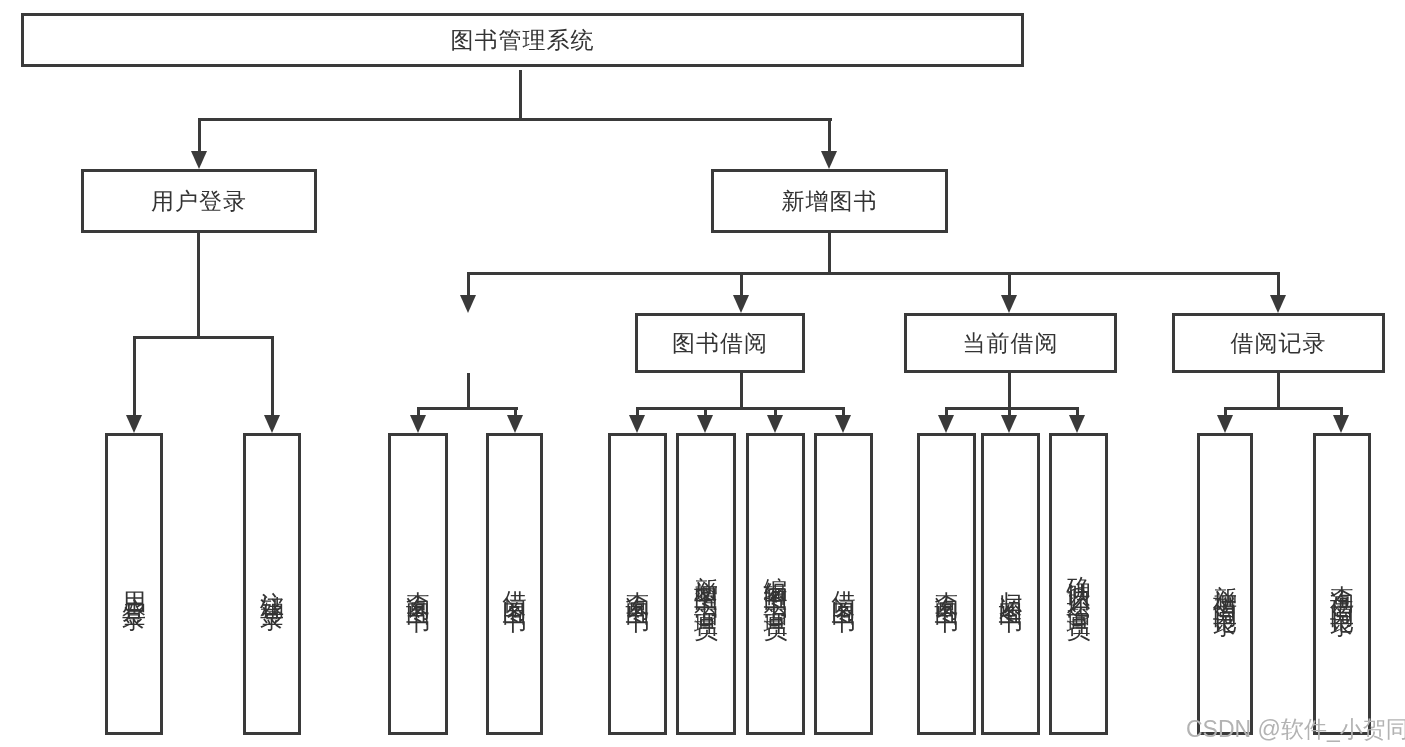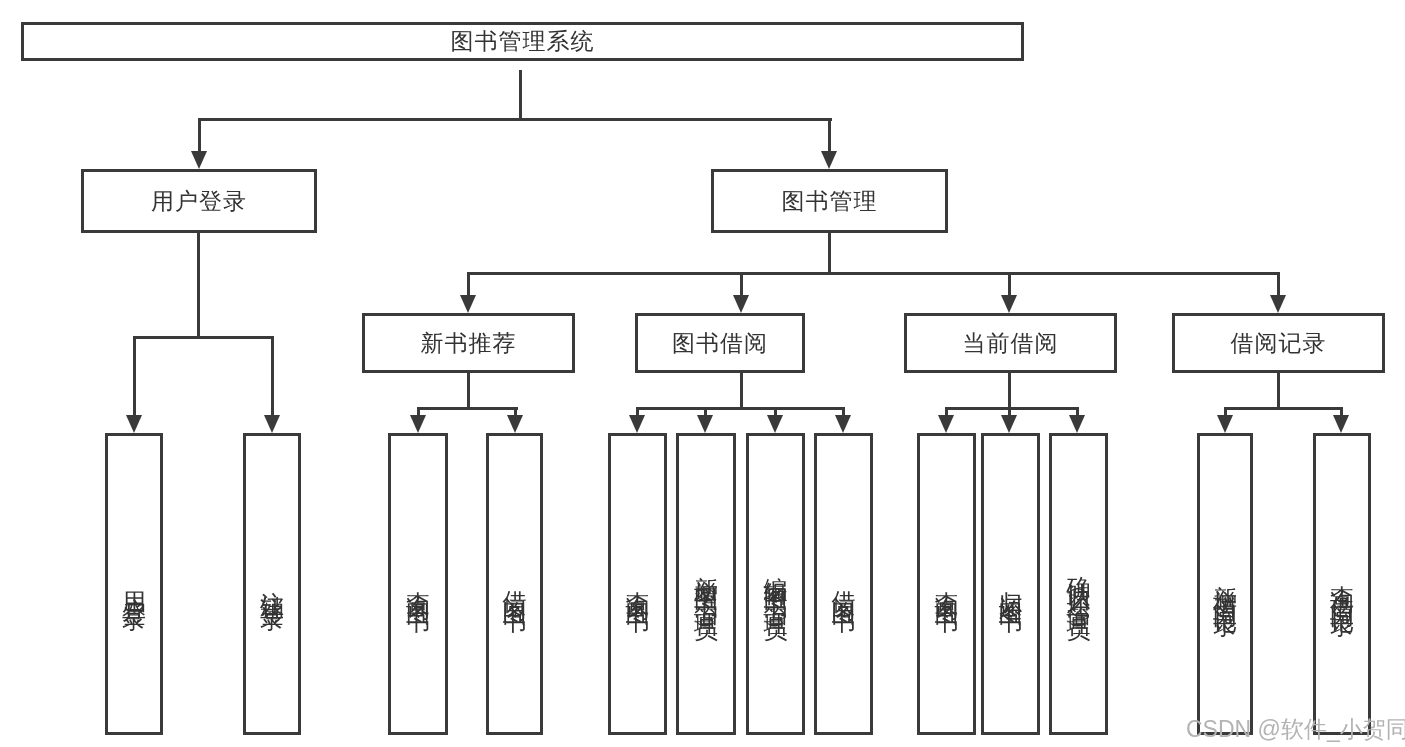--- a/index.html
+++ b/index.html
@@ -31,59 +31,56 @@
   .watermark {
     position:absolute; left:1186px; top:714px;
     font-size:23px; color:var(--wm); white-space:nowrap;
   }
 </style>
 </head>
 <body>
 
 <div class="canvas">
 
-  <div class="node h" style="left:21px;top:22px;width:1003px;height:39px">
+  <div class="node h" style="left:21px;top:13px;width:1003px;height:54px">
     <span>图书管理系统</span>
   </div>
 
   <div class="vl" style="left:519px;top:70px;height:48px"></div>
   <div class="hl" style="left:198px;top:118px;width:634px"></div>
   <div class="vl" style="left:198px;top:118px;height:36px"></div>
   <div class="vl" style="left:828px;top:118px;height:36px"></div>
   <div class="arrow" style="left:191px;top:151px"></div>
   <div class="arrow" style="left:821px;top:151px"></div>
 
   <div class="node h" style="left:81px;top:169px;width:236px;height:64px">
     <span>用户登录</span>
   </div>
   <div class="node h" style="left:711px;top:169px;width:237px;height:64px">
-    <span>图书管理</span>
+    <span>新增图书</span>
   </div>
 
   <div class="vl" style="left:197px;top:233px;height:103px"></div>
   <div class="hl" style="left:133px;top:336px;width:141px"></div>
   <div class="vl" style="left:133px;top:336px;height:80px"></div>
   <div class="vl" style="left:271px;top:336px;height:80px"></div>
   <div class="arrow" style="left:126px;top:415px"></div>
   <div class="arrow" style="left:264px;top:415px"></div>
 
   <div class="vl" style="left:828px;top:233px;height:39px"></div>
   <div class="hl" style="left:467px;top:272px;width:813px"></div>
   <div class="vl" style="left:467px;top:272px;height:24px"></div>
   <div class="vl" style="left:740px;top:272px;height:24px"></div>
   <div class="vl" style="left:1008px;top:272px;height:24px"></div>
   <div class="vl" style="left:1277px;top:272px;height:24px"></div>
   <div class="arrow" style="left:460px;top:295px"></div>
   <div class="arrow" style="left:733px;top:295px"></div>
   <div class="arrow" style="left:1001px;top:295px"></div>
   <div class="arrow" style="left:1270px;top:295px"></div>
 
-  <div class="node h" style="left:362px;top:313px;width:213px;height:60px">
-    <span>新书推荐</span>
-  </div>
   <div class="node h" style="left:635px;top:313px;width:170px;height:60px">
     <span>图书借阅</span>
   </div>
   <div class="node h" style="left:904px;top:313px;width:213px;height:60px">
     <span>当前借阅</span>
   </div>
   <div class="node h" style="left:1172px;top:313px;width:213px;height:60px">
     <span>借阅记录</span>
   </div>
 

